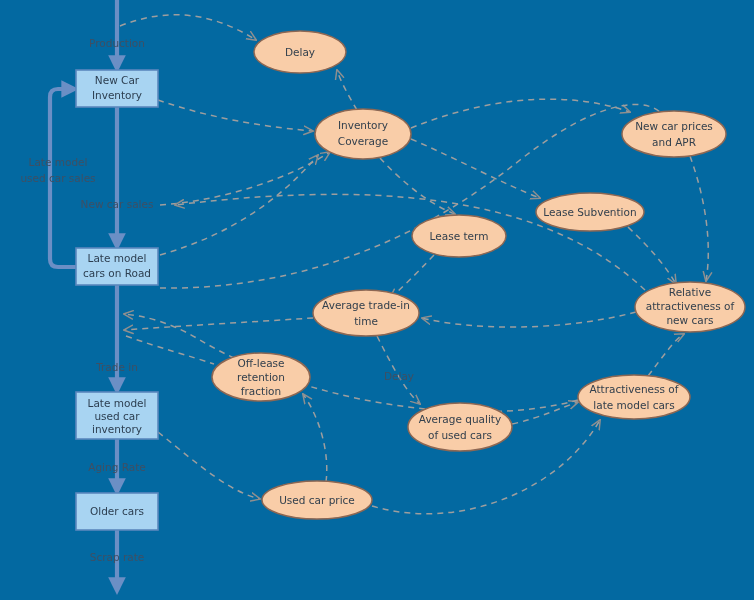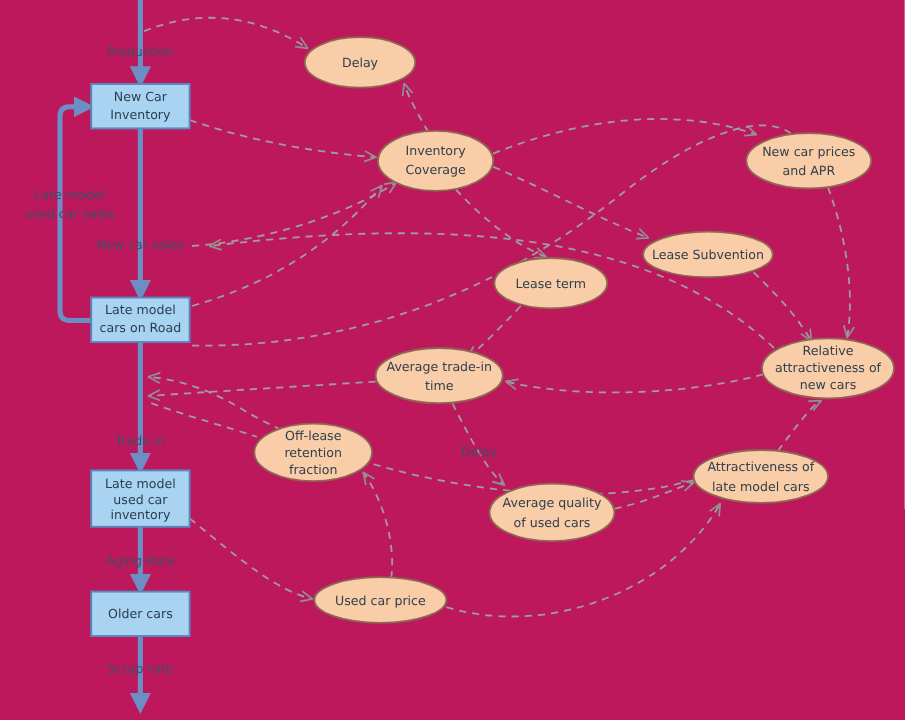--- a/index.html
+++ b/index.html
@@ -2,21 +2,21 @@
 <html><head>
 <meta charset="utf-8">
 <title>Car Market System Dynamics Diagram</title>
 <style>
   html,body{margin:0;padding:0;background:#ffffff;}
   body{
     width:754px;height:600px;
     font-family:"DejaVu Sans", sans-serif;
     overflow:hidden;
   }
-  #canvas{position:relative;width:754px;height:600px;background:#be185d;}
+  #canvas{position:relative;width:754px;height:600px;background:#0369a1;}
   svg#diagram{position:absolute;left:0;top:0;width:754px;height:600px;}
 
   .stock-rect{fill:#a8d4f2;stroke:#5b87bd;stroke-width:1.6;}
   .ellipse-node{fill:#f9cda8;stroke:#8d6753;stroke-width:1.5;}
 
   .node-label{
     font-family:"DejaVu Sans", sans-serif;
     font-size:10.5px;
     fill:#33404d;
     text-anchor:middle;

